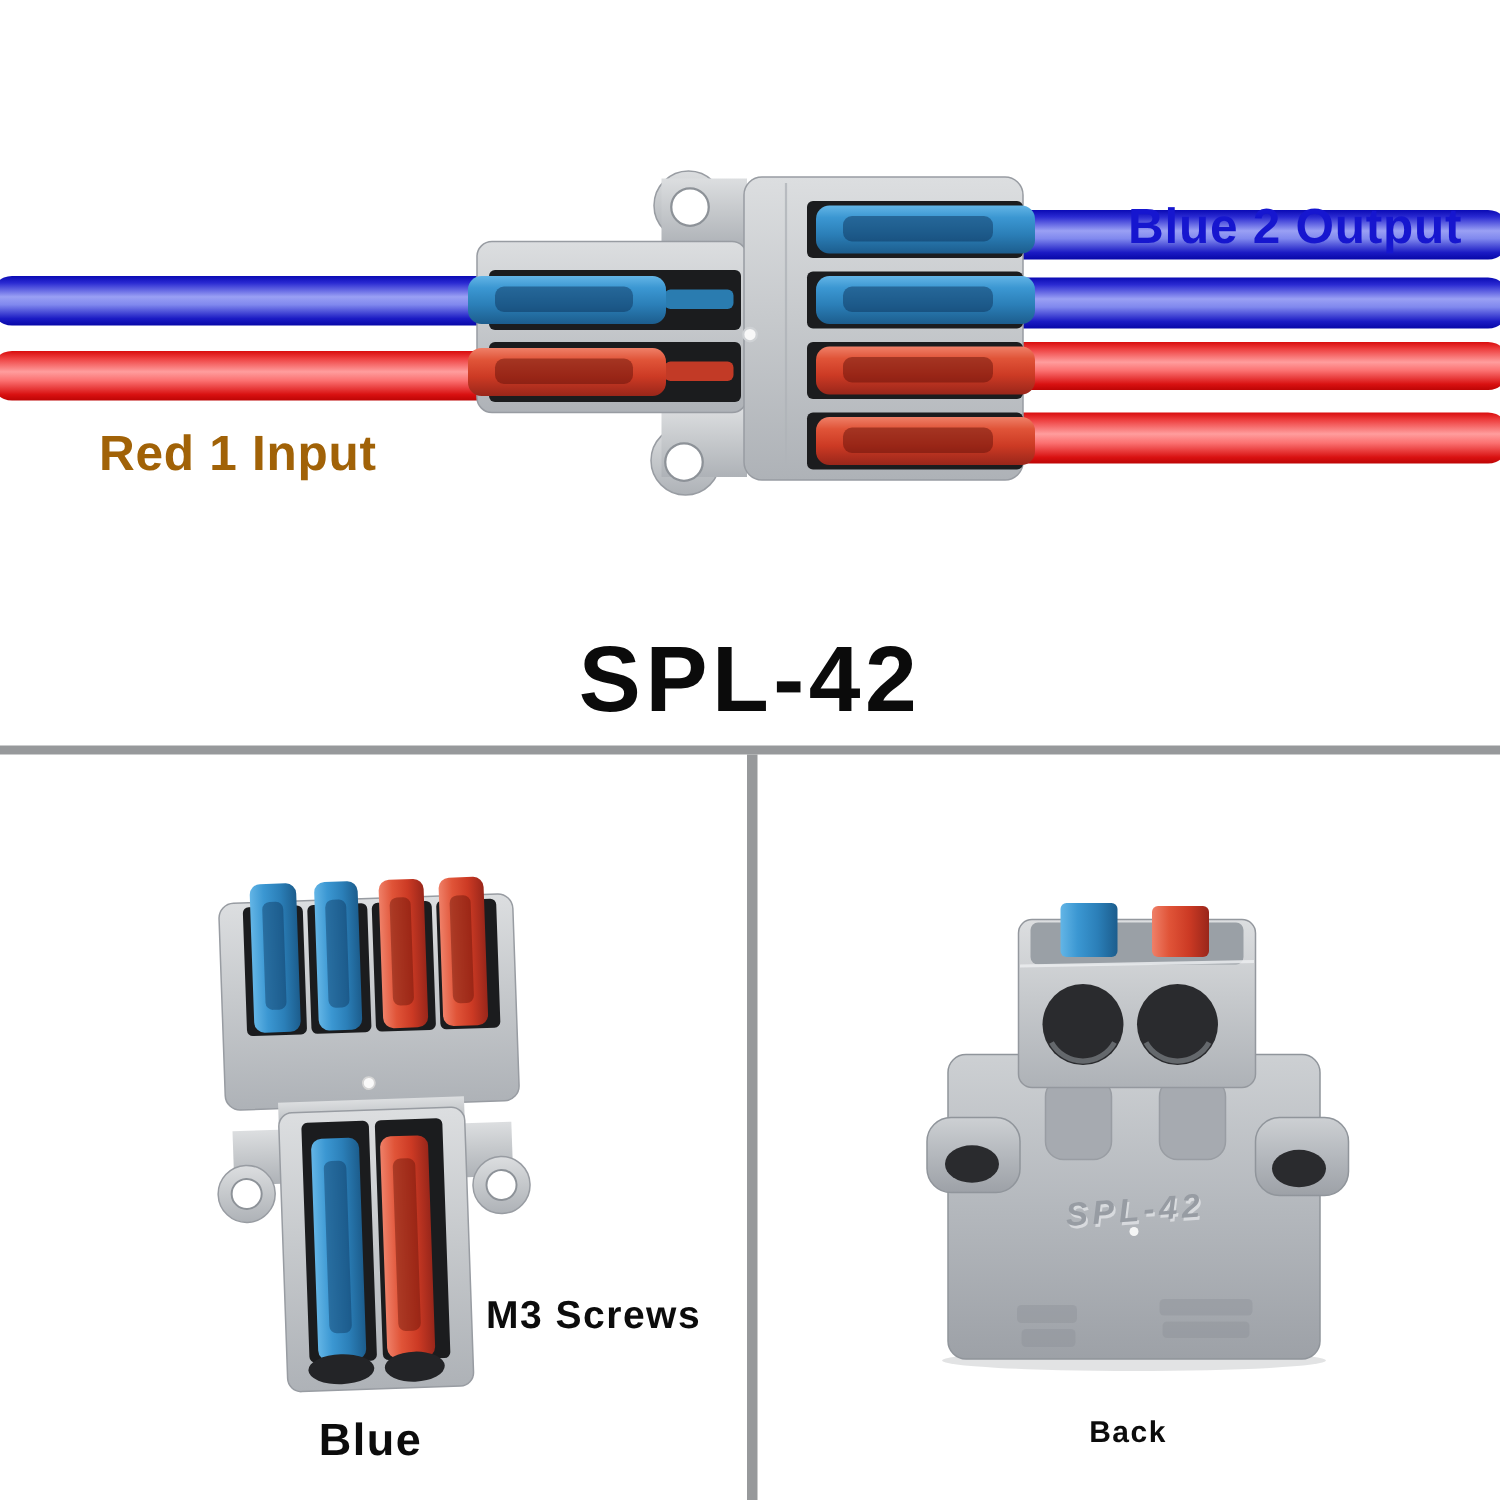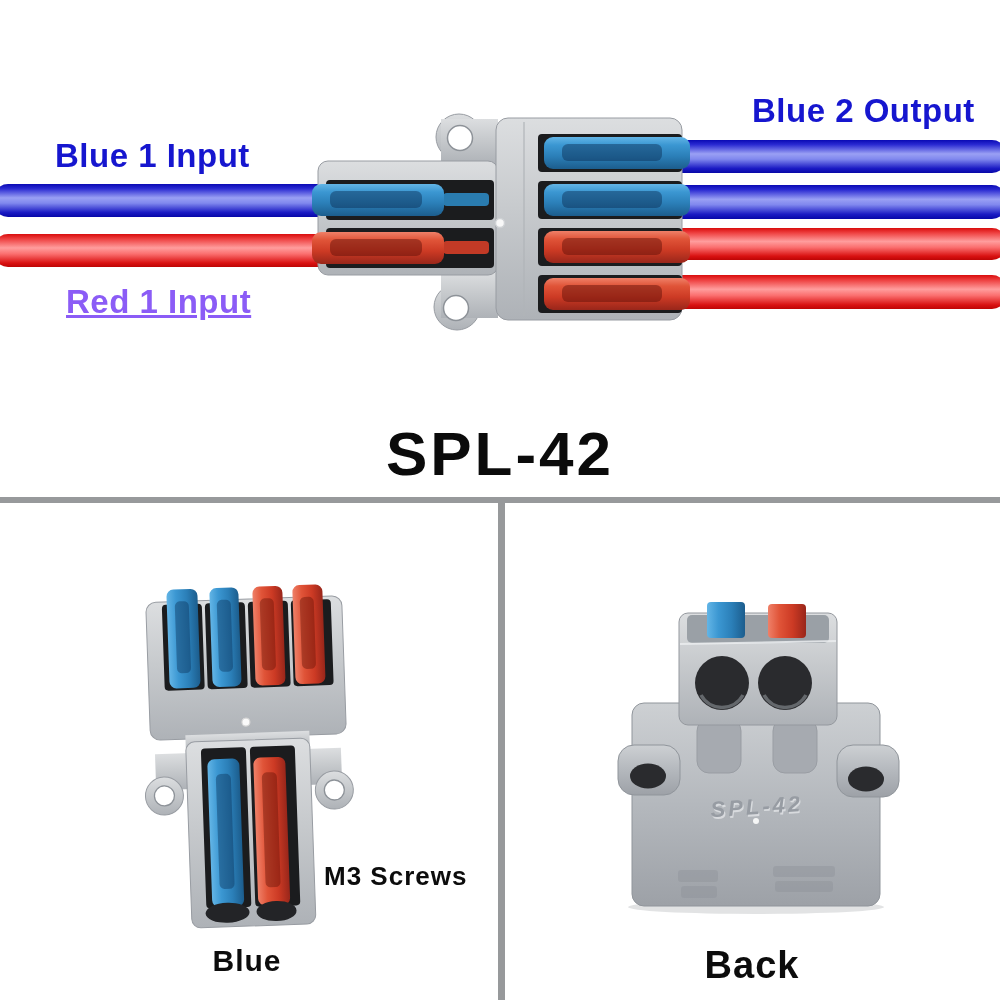--- a/index.html
+++ b/index.html
@@ -2,34 +2,34 @@
 <html><head>
 <meta charset="utf-8">
 <style>
   html,body{margin:0;padding:0;background:#ffffff;}
   .canvas{
     position:relative;width:1000px;height:1000px;background:#ffffff;
     font-family:"Liberation Sans", sans-serif;overflow:hidden;
   }
   .abs{position:absolute;}
   .lbl{position:absolute;font-weight:bold;white-space:nowrap;letter-spacing:.5px;}
-  .lbl-blue{color:#1616cf;}
-  .lbl-red{color:#8b5cf6;text-decoration:underline;}
+  .lbl-blue{color:#1616cf;margin-top:40px;}
+  .lbl-red{color:#a16207;}
   .lbl-black{color:#0c0c0c;}
   #lbl-blue-input {left:55px;  top:137px; font-size:33px;}
   #lbl-red-input  {left:66px;  top:283px; font-size:33px;}
   #lbl-blue-output{left:752px; top:92px;  font-size:33px;}
   #lbl-red-output {left:752px; top:321px; font-size:33px;}
   #main-title{
     left:50%;top:418px;transform:translateX(-50%);
     font-size:62px;font-weight:bold;letter-spacing:3px;color:#0b0b0b;
   }
   #lbl-screws{left:324px;top:861px;font-size:26px;letter-spacing:1px;text-align:center;}
   #caption-front{left:247px;top:944px;transform:translateX(-50%);font-size:30px;letter-spacing:1px;}
-  #caption-back {left:752px;top:944px;transform:translateX(-50%);font-size:38px;letter-spacing:1px;}
+  #caption-back {left:752px;top:944px;transform:translateX(-50%);font-size:20px;letter-spacing:1px;}
   .divider-h{position:absolute;left:0;top:497px;width:1000px;height:6px;background:#97999b;}
   .divider-v{position:absolute;left:498px;top:503px;width:7px;height:497px;background:#97999b;}
   svg{display:block;}
 </style>
 </head>
 <body>
 
 <div class="canvas">
 
   <svg class="abs" style="left:0;top:0" width="1000" height="490" viewBox="0 0 1000 490">
@@ -134,21 +134,20 @@
       <rect x="562" y="191" width="100" height="17" rx="6" fill="#0a2c52" opacity=".45"></rect>
       <rect x="544" y="231" width="146" height="32" rx="9" fill="url(#levRedH)"></rect>
       <rect x="562" y="238" width="100" height="17" rx="6" fill="#5a0e06" opacity=".45"></rect>
       <rect x="544" y="278" width="146" height="32" rx="9" fill="url(#levRedH)"></rect>
       <rect x="562" y="285" width="100" height="17" rx="6" fill="#5a0e06" opacity=".45"></rect>
     </g>
 
     <circle cx="500" cy="223" r="4.5" fill="#f8f8f8" stroke="#cfd2d5" stroke-width="1.5"></circle>
   </svg>
 
-  <div class="lbl lbl-blue" id="lbl-blue-input">Blue 1 Input</div>
   <div class="lbl lbl-red" id="lbl-red-input">Red 1 Input</div>
   <div class="lbl lbl-blue" id="lbl-blue-output">Blue 2 Output</div>
   <div class="lbl" id="main-title">SPL-42</div>
 
   <div class="divider-h"></div>
   <div class="divider-v"></div>
 
   <svg class="abs" style="left:0;top:503px" width="498" height="497" viewBox="0 0 498 497">
     <g transform="rotate(-2 248 250)">
 

